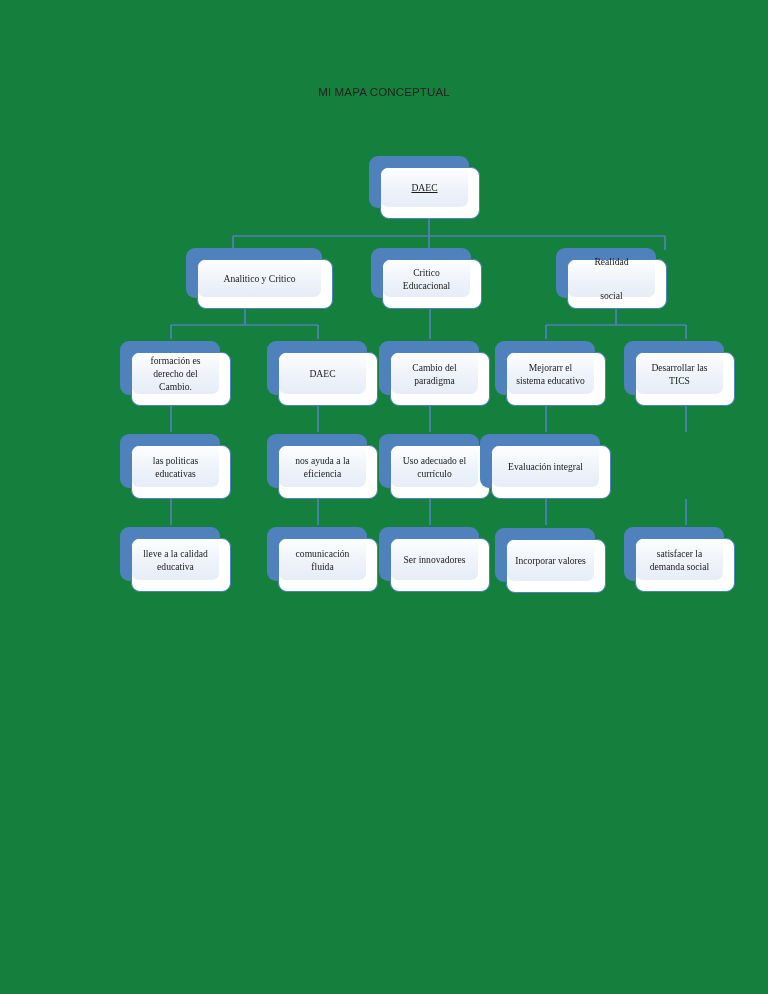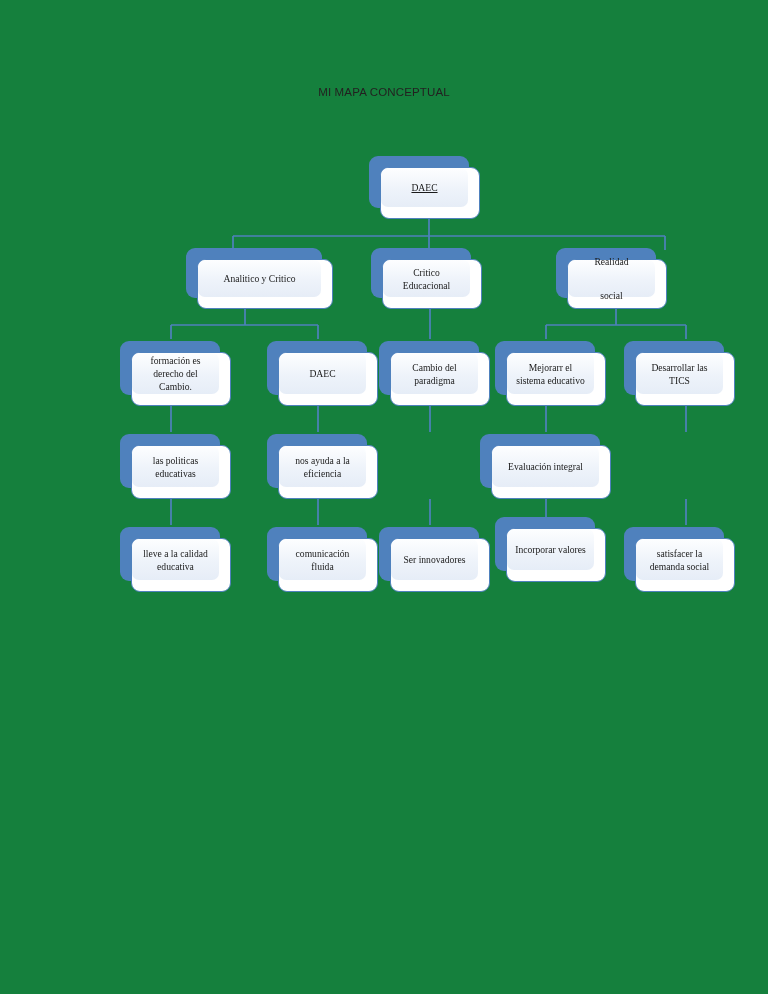--- a/index.html
+++ b/index.html
@@ -234,20 +234,29 @@
   <div class="node" style="left:267px; top:434px; width:100px; height:54px;">
     <div class="shadow"></div>
     <div class="face">
       <div class="inner">
         <span class="label">nos ayuda a la
 eficiencia</span>
       </div>
     </div>
   </div>
 
+  <div class="node" style="left:379px; top:434px; width:100px; height:54px;">
+    <div class="shadow"></div>
+    <div class="face">
+      <div class="inner">
+        <span class="label">Uso adecuado el
+currículo</span>
+      </div>
+    </div>
+  </div>
 
   <div class="node" style="left:480px; top:434px; width:100px; height:54px;padding-left:20px;">
     <div class="shadow"></div>
     <div class="face">
       <div class="inner">
         <span class="label">Evaluación integral</span>
       </div>
     </div>
   </div>
 
@@ -274,21 +283,21 @@
 
   <div class="node" style="left:379px; top:527px; width:100px; height:54px;">
     <div class="shadow"></div>
     <div class="face">
       <div class="inner">
         <span class="label">Ser innovadores</span>
       </div>
     </div>
   </div>
 
-  <div class="node" style="left:495px; top:517px; width:100px; height:54px;">
+  <div class="node" style="left:495px; top:528px; width:100px; height:54px;">
     <div class="shadow"></div>
     <div class="face">
       <div class="inner">
         <span class="label">Incorporar valores</span>
       </div>
     </div>
   </div>
 
   <div class="node" style="left:624px; top:527px; width:100px; height:54px;">
     <div class="shadow"></div>

